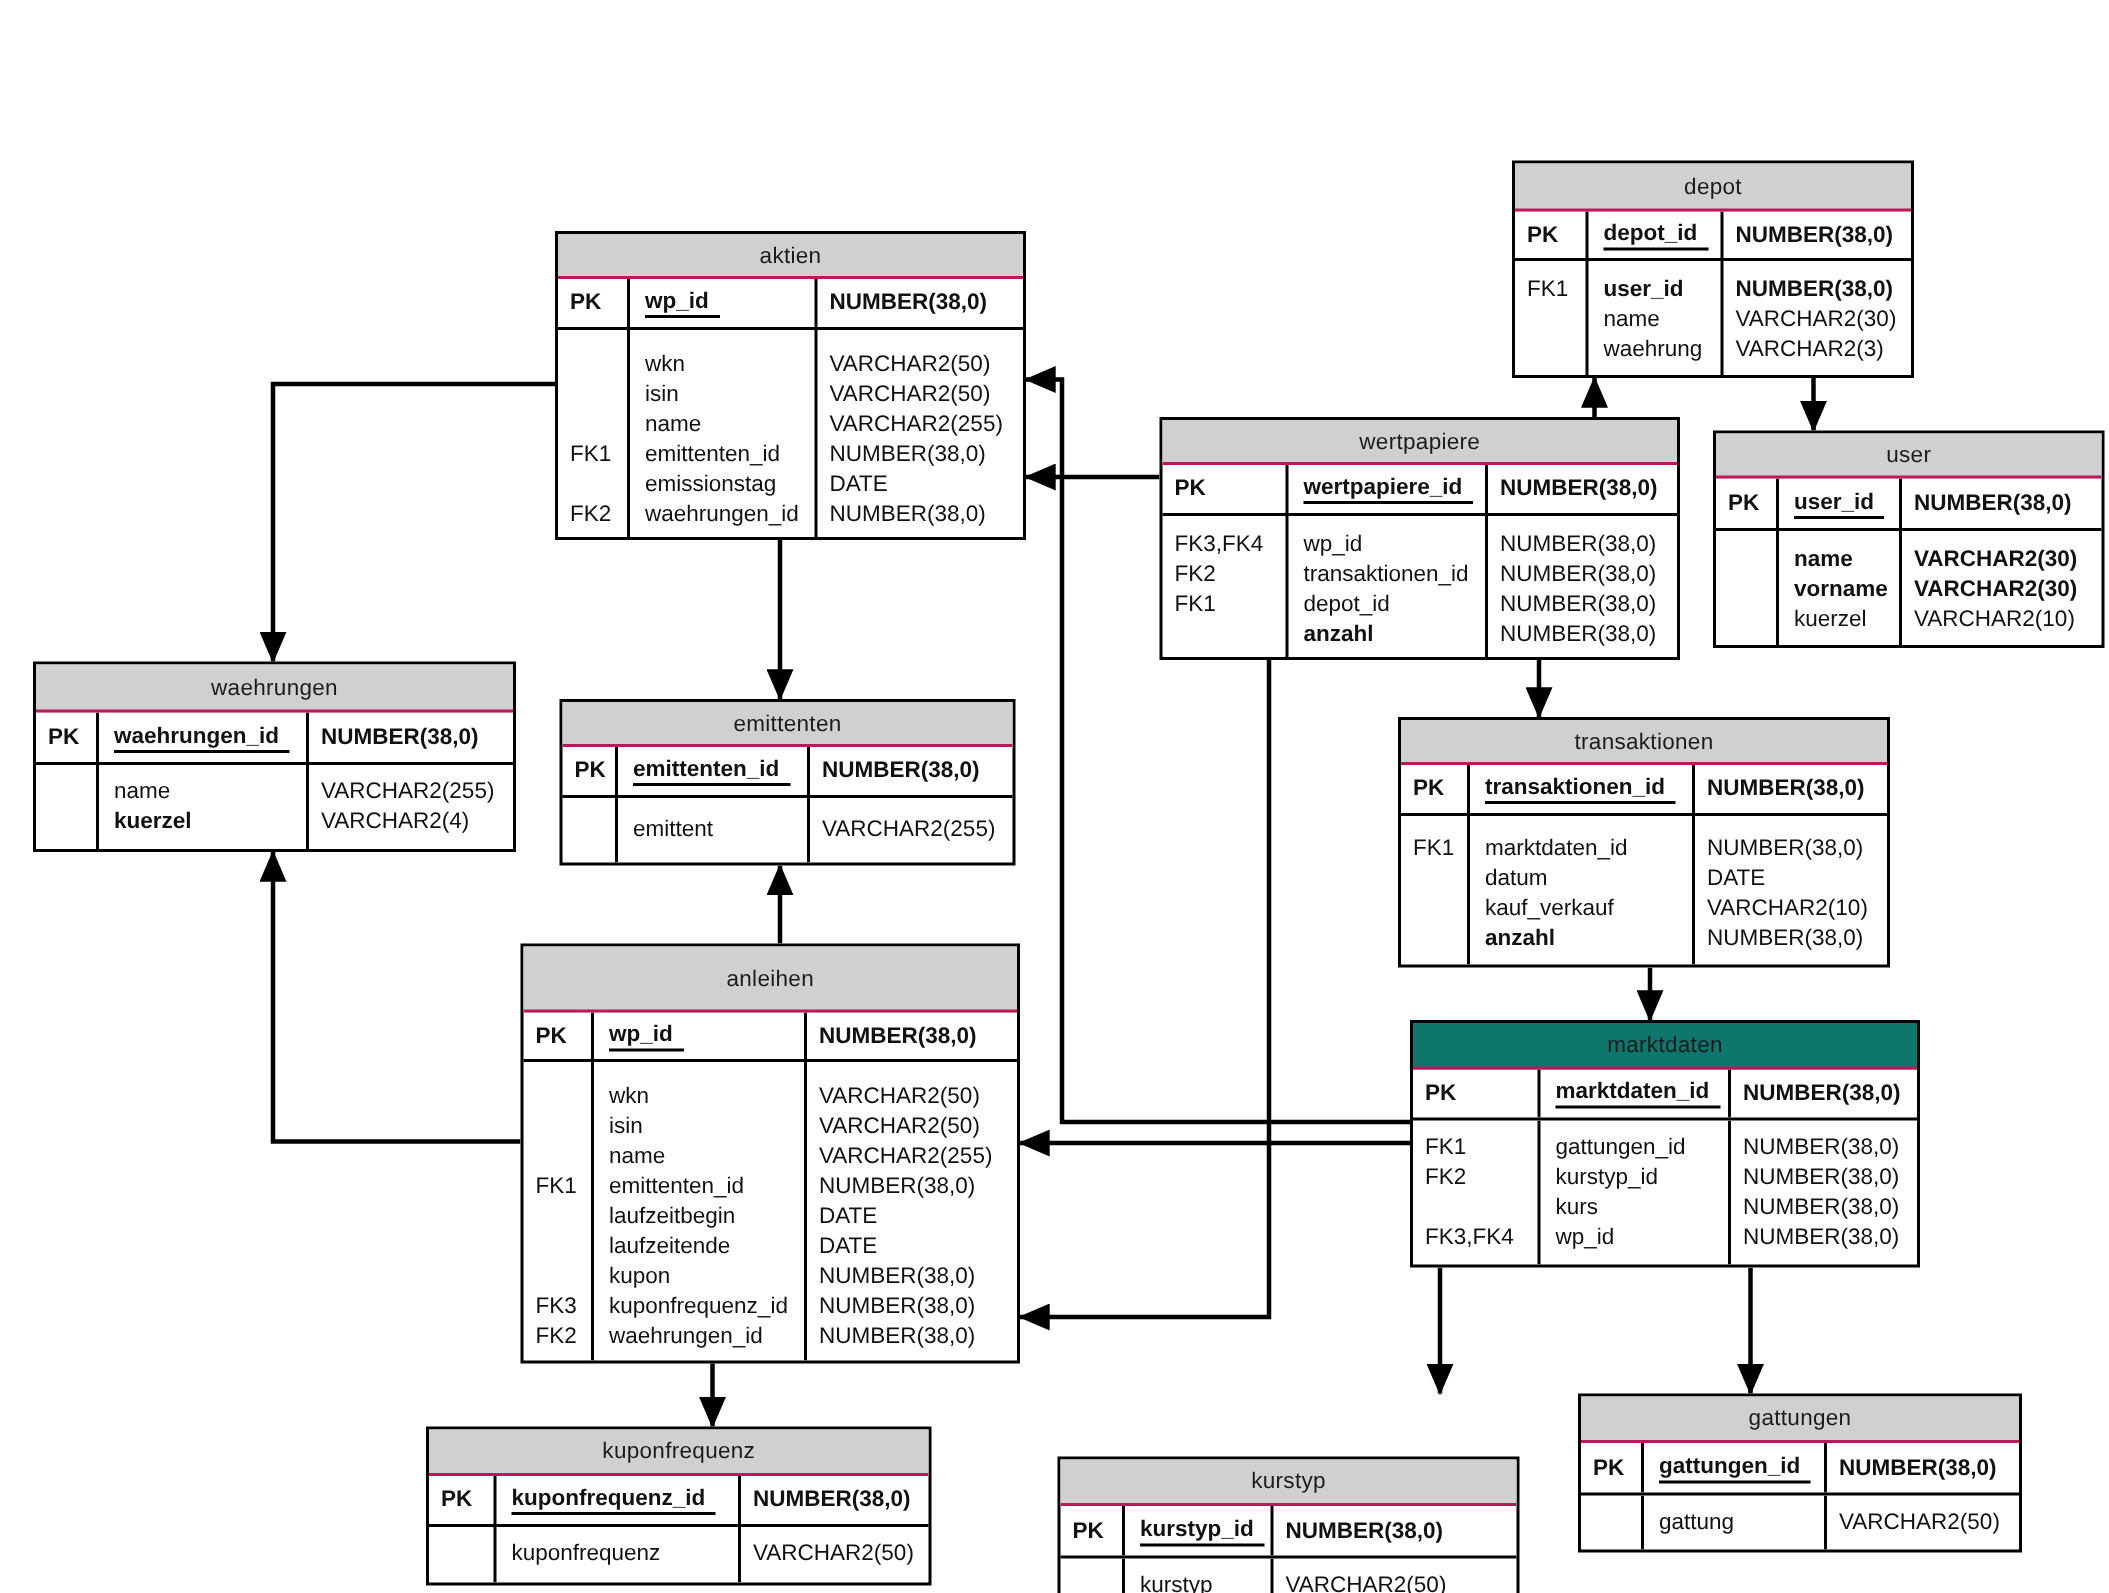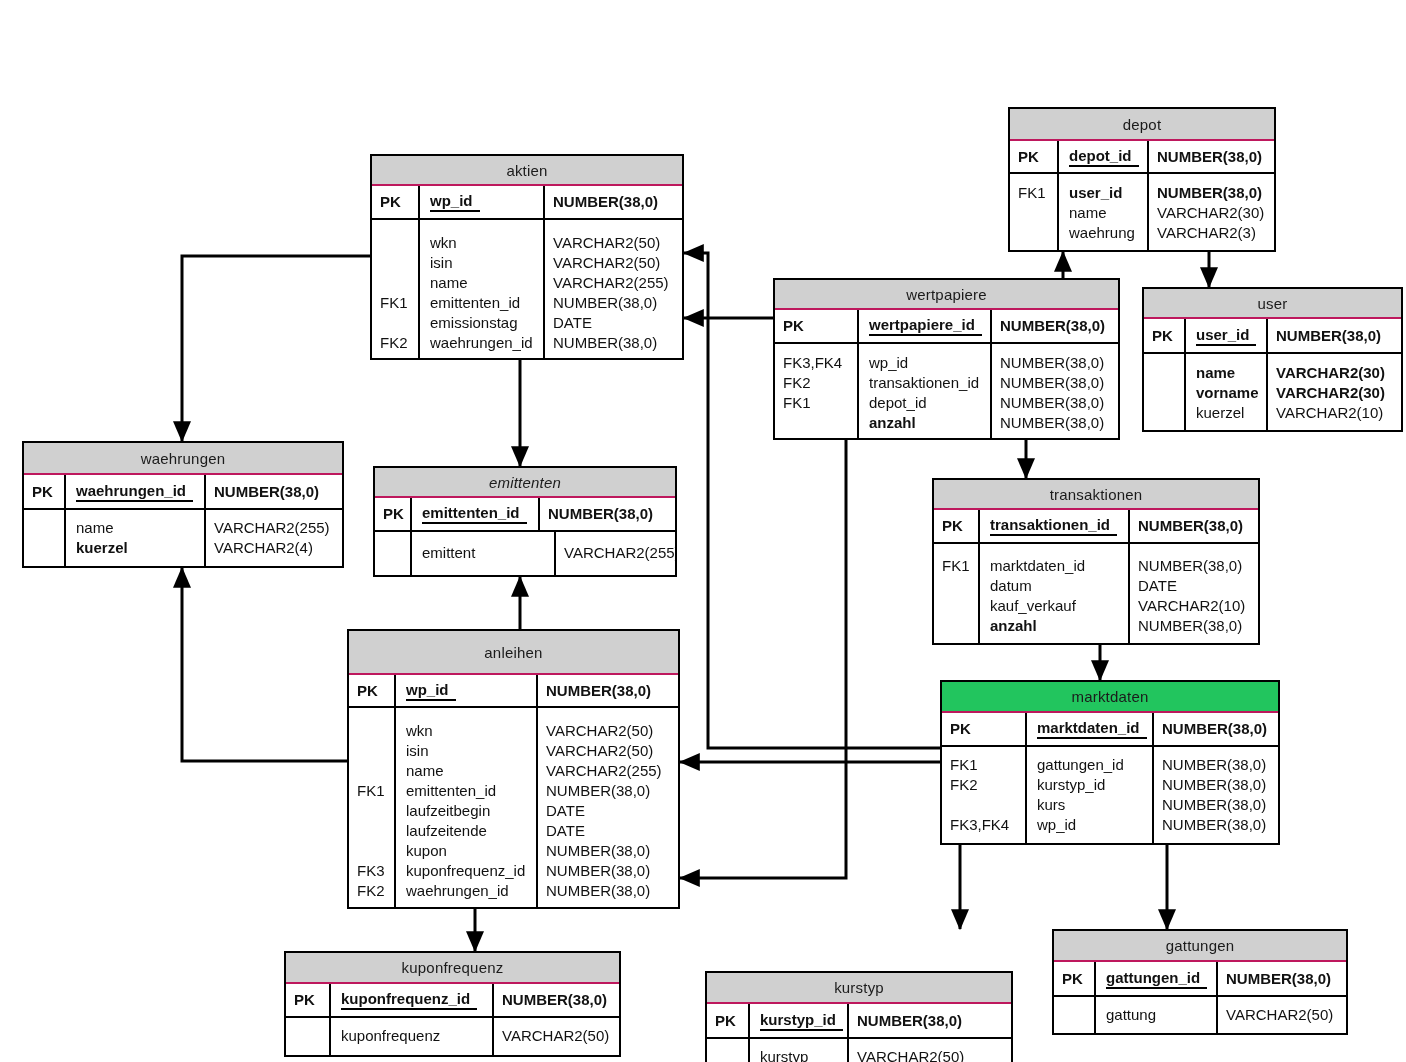--- a/index.html
+++ b/index.html
@@ -206,37 +206,37 @@
           <div class="line"><span>name</span></div>
           <div class="line"><span class="b">kuerzel</span></div>
         </div>
         <div class="col c3" style="padding-top: 8px;">
           <div class="line"><span>VARCHAR2(255)</span></div>
           <div class="line"><span>VARCHAR2(4)</span></div>
         </div>
       </div>
     </div>
     <div class="entity" style="left: 373px; top: 466px; width: 304px;">
-      <div class="title" style="height: 30px; background: rgb(208, 208, 208); font-style: italic;">emittenten</div>
+      <div class="title" style="height: 30px; background: rgb(208, 208, 208);">emittenten</div>
       <div class="sect pk" style="height: 34px;">
         <div class="col c1" style="width: 37px;">
           <div class="line"><span class="b">PK</span></div>
         </div>
         <div class="col c2" style="width: 128px;">
           <div class="line"><span class="pkname">emittenten_id</span></div>
         </div>
         <div class="col c3">
           <div class="line"><span class="b">NUMBER(38,0)</span></div>
         </div>
       </div>
       <div class="sect body" style="height: 43px;">
         <div class="col c1" style="width: 37px; padding-top: 11px;">
           <div class="line"><span></span></div>
         </div>
-        <div class="col c2" style="width: 144px; padding-top: 11px;">
+        <div class="col c2" style="width: 128px; padding-top: 11px;">
           <div class="line"><span>emittent</span></div>
         </div>
         <div class="col c3" style="padding-top: 11px;">
           <div class="line"><span>VARCHAR2(255)</span></div>
         </div>
       </div>
     </div>
     <div class="entity" style="left: 932px; top: 478px; width: 328px;">
       <div class="title" style="height: 30px; background: rgb(208, 208, 208);">transaktionen</div>
       <div class="sect pk" style="height: 34px;">
@@ -314,21 +314,21 @@
           <div class="line"><span>NUMBER(38,0)</span></div>
           <div class="line"><span>DATE</span></div>
           <div class="line"><span>DATE</span></div>
           <div class="line"><span>NUMBER(38,0)</span></div>
           <div class="line"><span>NUMBER(38,0)</span></div>
           <div class="line"><span>NUMBER(38,0)</span></div>
         </div>
       </div>
     </div>
     <div class="entity" style="left: 940px; top: 680px; width: 340px;">
-      <div class="title" style="height: 31px; background: #22c55e;">marktdaten</div>
+      <div class="title" style="height: 31px; background: #0f766e;">marktdaten</div>
       <div class="sect pk" style="height: 34px;">
         <div class="col c1" style="width: 85px;">
           <div class="line"><span class="b">PK</span></div>
         </div>
         <div class="col c2" style="width: 127px;">
           <div class="line"><span class="pkname">marktdaten_id</span></div>
         </div>
         <div class="col c3">
           <div class="line"><span class="b">NUMBER(38,0)</span></div>
         </div>

